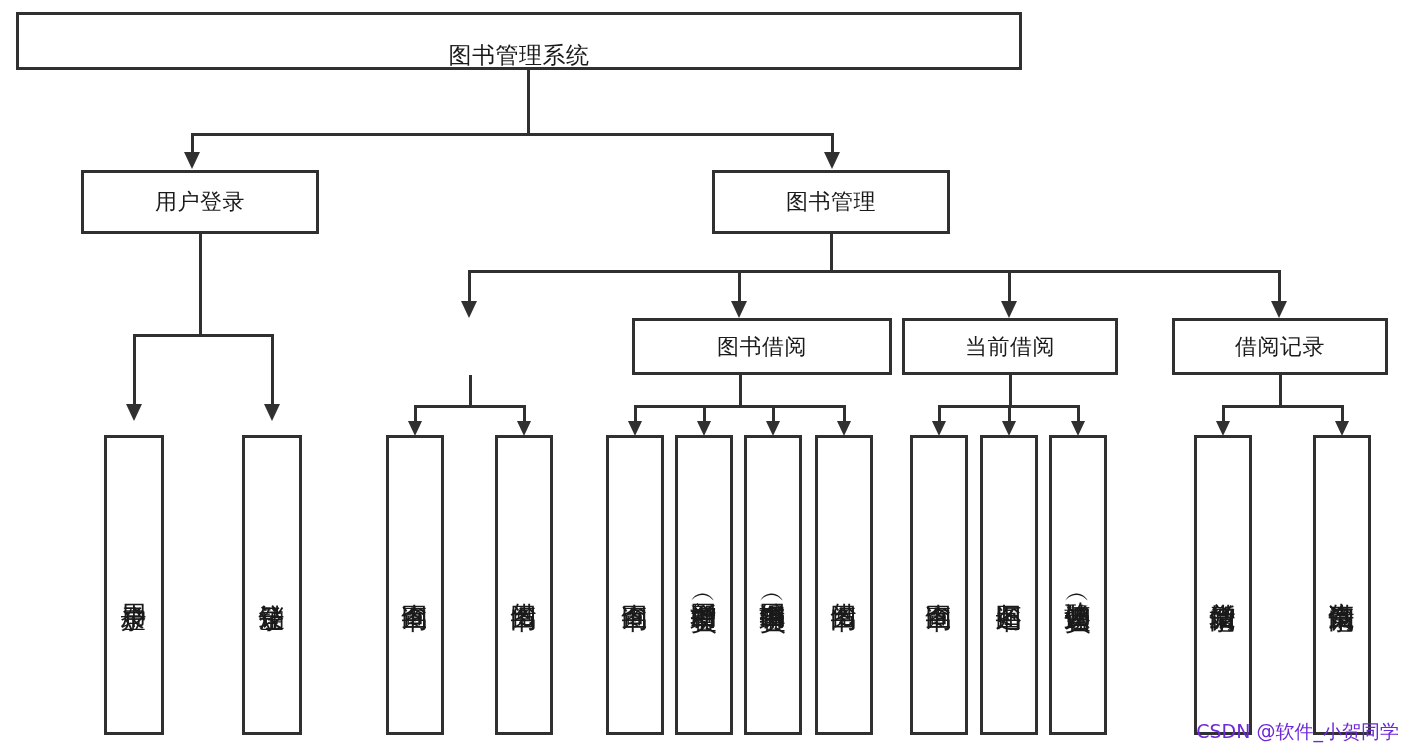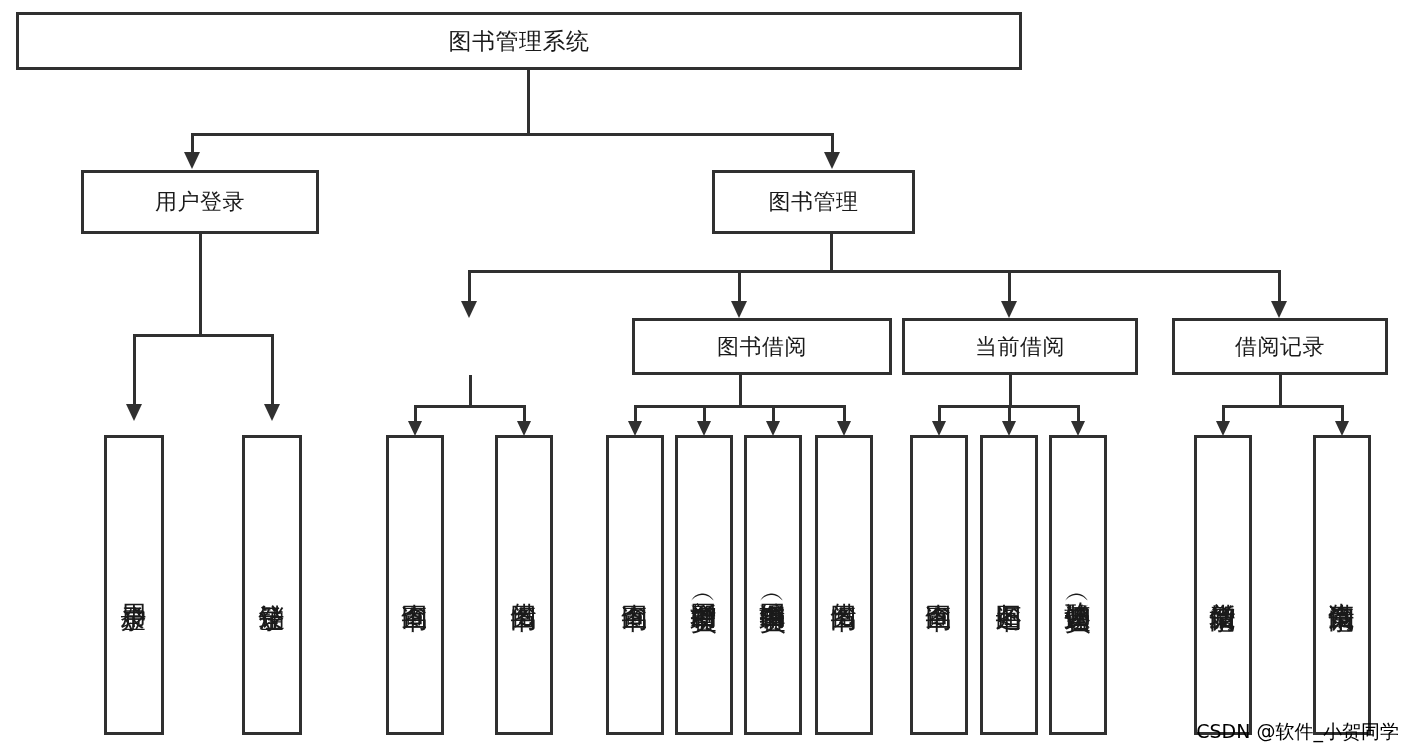--- a/index.html
+++ b/index.html
@@ -72,49 +72,49 @@
     border-left-width: 7px;
     border-right-width: 7px;
     border-top-width: 15px;
   }
   
   #watermark {
     position: absolute;
     right: 6px;
     bottom: 2px;
     font-size: 19px;
-    color: #000000;
+    color: #6d28d9;
     white-space: nowrap;
     font-family: "DejaVu Sans", "Liberation Sans", sans-serif;
   }
 </style>
 </head>
 <body>
 
 <div id="canvas">
 
-  <div class="node horiz root" style="left:16px; top:12px; width:1006px; height:58px;">
+  <div class="node horiz root" style="left:16px; top:12px; width:1006px; height:58px;align-items:flex-end;">
     <span class="lbl">图书管理系统</span>
   </div>
 
   <div class="ln v" style="left:527px; top:70px; height:65px;"></div>
 
   <div class="ln h" style="left:191px; top:133px; width:643px;"></div>
 
   <div class="ln v" style="left:191px; top:133px; height:22px;"></div>
   <div class="arrowhead" style="left:184px; top:152px;"></div>
 
   <div class="ln v" style="left:831px; top:133px; height:22px;"></div>
   <div class="arrowhead" style="left:824px; top:152px;"></div>
 
   <div class="node horiz" style="left:81px; top:170px; width:238px; height:64px;">
     <span class="lbl">用户登录</span>
   </div>
 
-  <div class="node horiz" style="left:712px; top:170px; width:203px; height:64px;">
+  <div class="node horiz" style="left:712px; top:170px; width:238px; height:64px;">
     <span class="lbl">图书管理</span>
   </div>
 
   <div class="ln v" style="left:199px; top:234px; height:102px;"></div>
   <div class="ln h" style="left:133px; top:334px; width:141px;"></div>
   <div class="ln v" style="left:133px; top:334px; height:72px;"></div>
   <div class="arrowhead" style="left:126px; top:404px;"></div>
   <div class="ln v" style="left:271px; top:334px; height:72px;"></div>
   <div class="arrowhead" style="left:264px; top:404px;"></div>
 
@@ -125,21 +125,21 @@
   <div class="ln v" style="left:738px; top:270px; height:33px;"></div>
   <div class="arrowhead" style="left:731px; top:301px;"></div>
   <div class="ln v" style="left:1008px; top:270px; height:33px;"></div>
   <div class="arrowhead" style="left:1001px; top:301px;"></div>
   <div class="ln v" style="left:1278px; top:270px; height:33px;"></div>
   <div class="arrowhead" style="left:1271px; top:301px;"></div>
 
   <div class="node horiz" style="left:632px; top:318px; width:260px; height:57px;">
     <span class="lbl">图书借阅</span>
   </div>
-  <div class="node horiz" style="left:902px; top:318px; width:236px; height:57px;">
+  <div class="node horiz" style="left:902px; top:318px; width:216px; height:57px;">
     <span class="lbl">当前借阅</span>
   </div>
   <div class="node horiz" style="left:1172px; top:318px; width:216px; height:57px;">
     <span class="lbl">借阅记录</span>
   </div>
 
   <div class="ln v" style="left:469px; top:375px; height:32px;"></div>
   <div class="ln h" style="left:414px; top:405px; width:112px;"></div>
   <div class="ln v" style="left:414px; top:405px; height:18px;"></div>
   <div class="arrowhead small" style="left:408px; top:421px;"></div>

